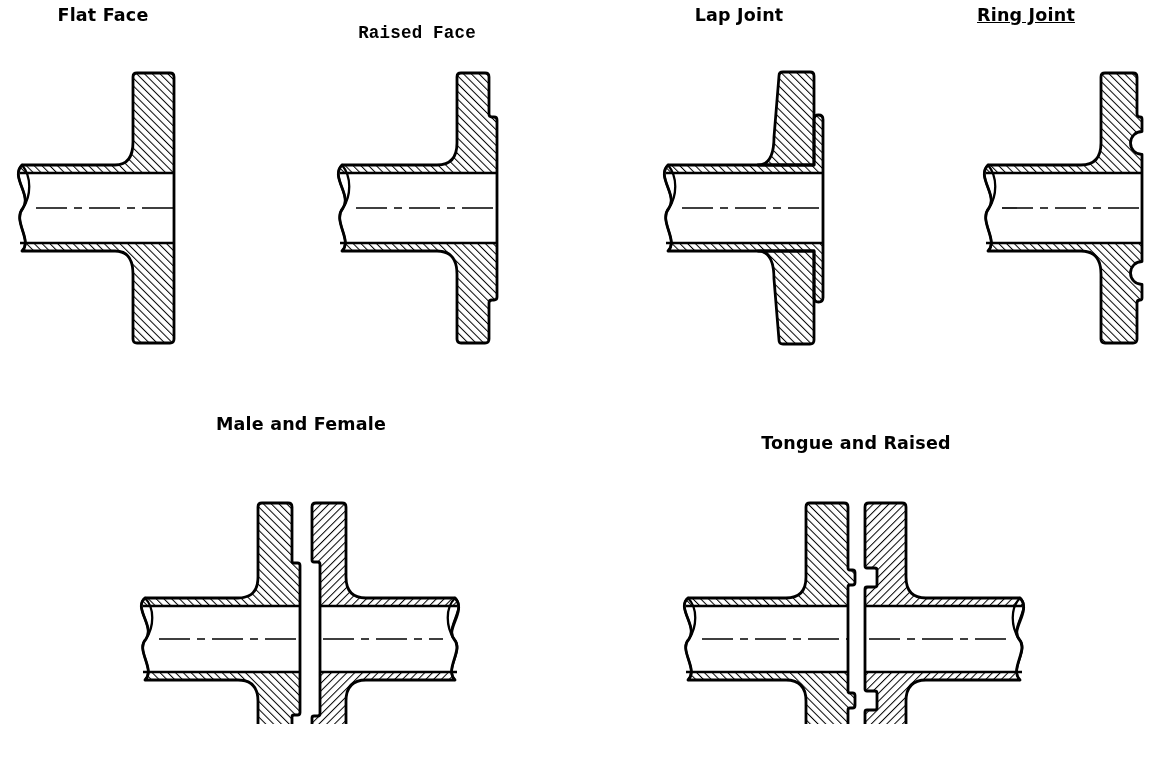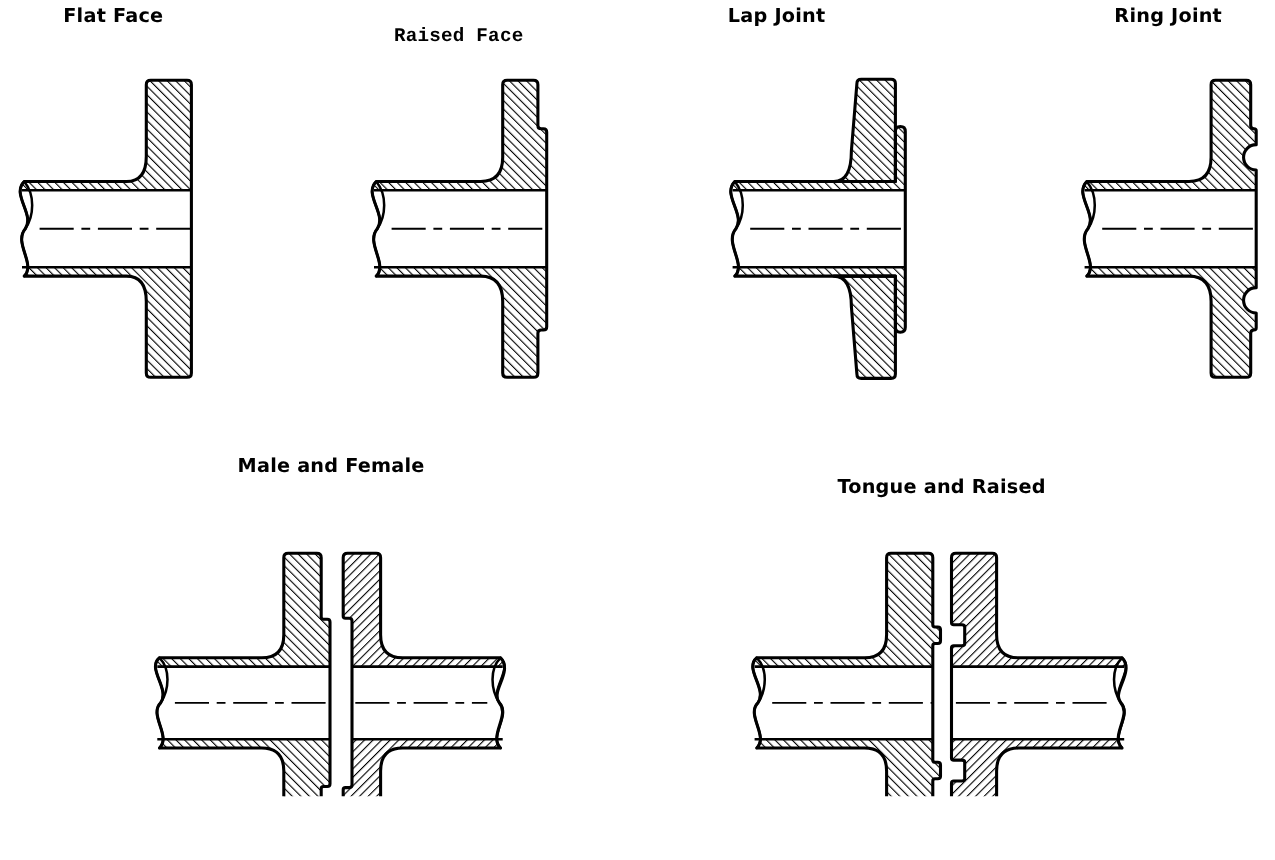--- a/index.html
+++ b/index.html
@@ -97,18 +97,18 @@
     <path class="boreline" d="M686,606 H848 M686,672 H848 M865,606 H1022 M865,672 H1022"></path>
     <path class="brk" d="M688,598 C676,608 698,626 689,639 C678,650 699,669 688,680 M688,598 C698,608 697,627 689,639"></path>
     <path class="brk" d="M1020,598 C1032,608 1010,626 1019,639 C1030,650 1009,669 1020,680 M1020,598 C1010,608 1011,627 1019,639"></path>
     <path class="cl" d="M702,639 H848"></path>
     <path class="cl" d="M869,639 H1008"></path>
   </g>
 </svg>
 
 <div class="ftype-label" style="left:103px;top:5px;">Flat Face</div>
 <div class="ftype-label" style="left:417px;top:23px;font-family:Liberation Mono, monospace;">Raised Face</div>
-<div class="ftype-label" style="left:706px;top:5px;">Lap Joint</div>
-<div class="ftype-label" style="left:1062px;top:5px;">Ring Joint</div>
+<div class="ftype-label" style="left:739px;top:5px;">Lap Joint</div>
+<div class="ftype-label" style="left:1026px;top:5px;text-decoration:underline;">Ring Joint</div>
 <div class="ftype-label" style="left:301px;top:414px;">Male and Female</div>
 <div class="ftype-label" style="left:856px;top:433px;">Tongue and Raised</div>
 
 </div>
 
 </body></html>

